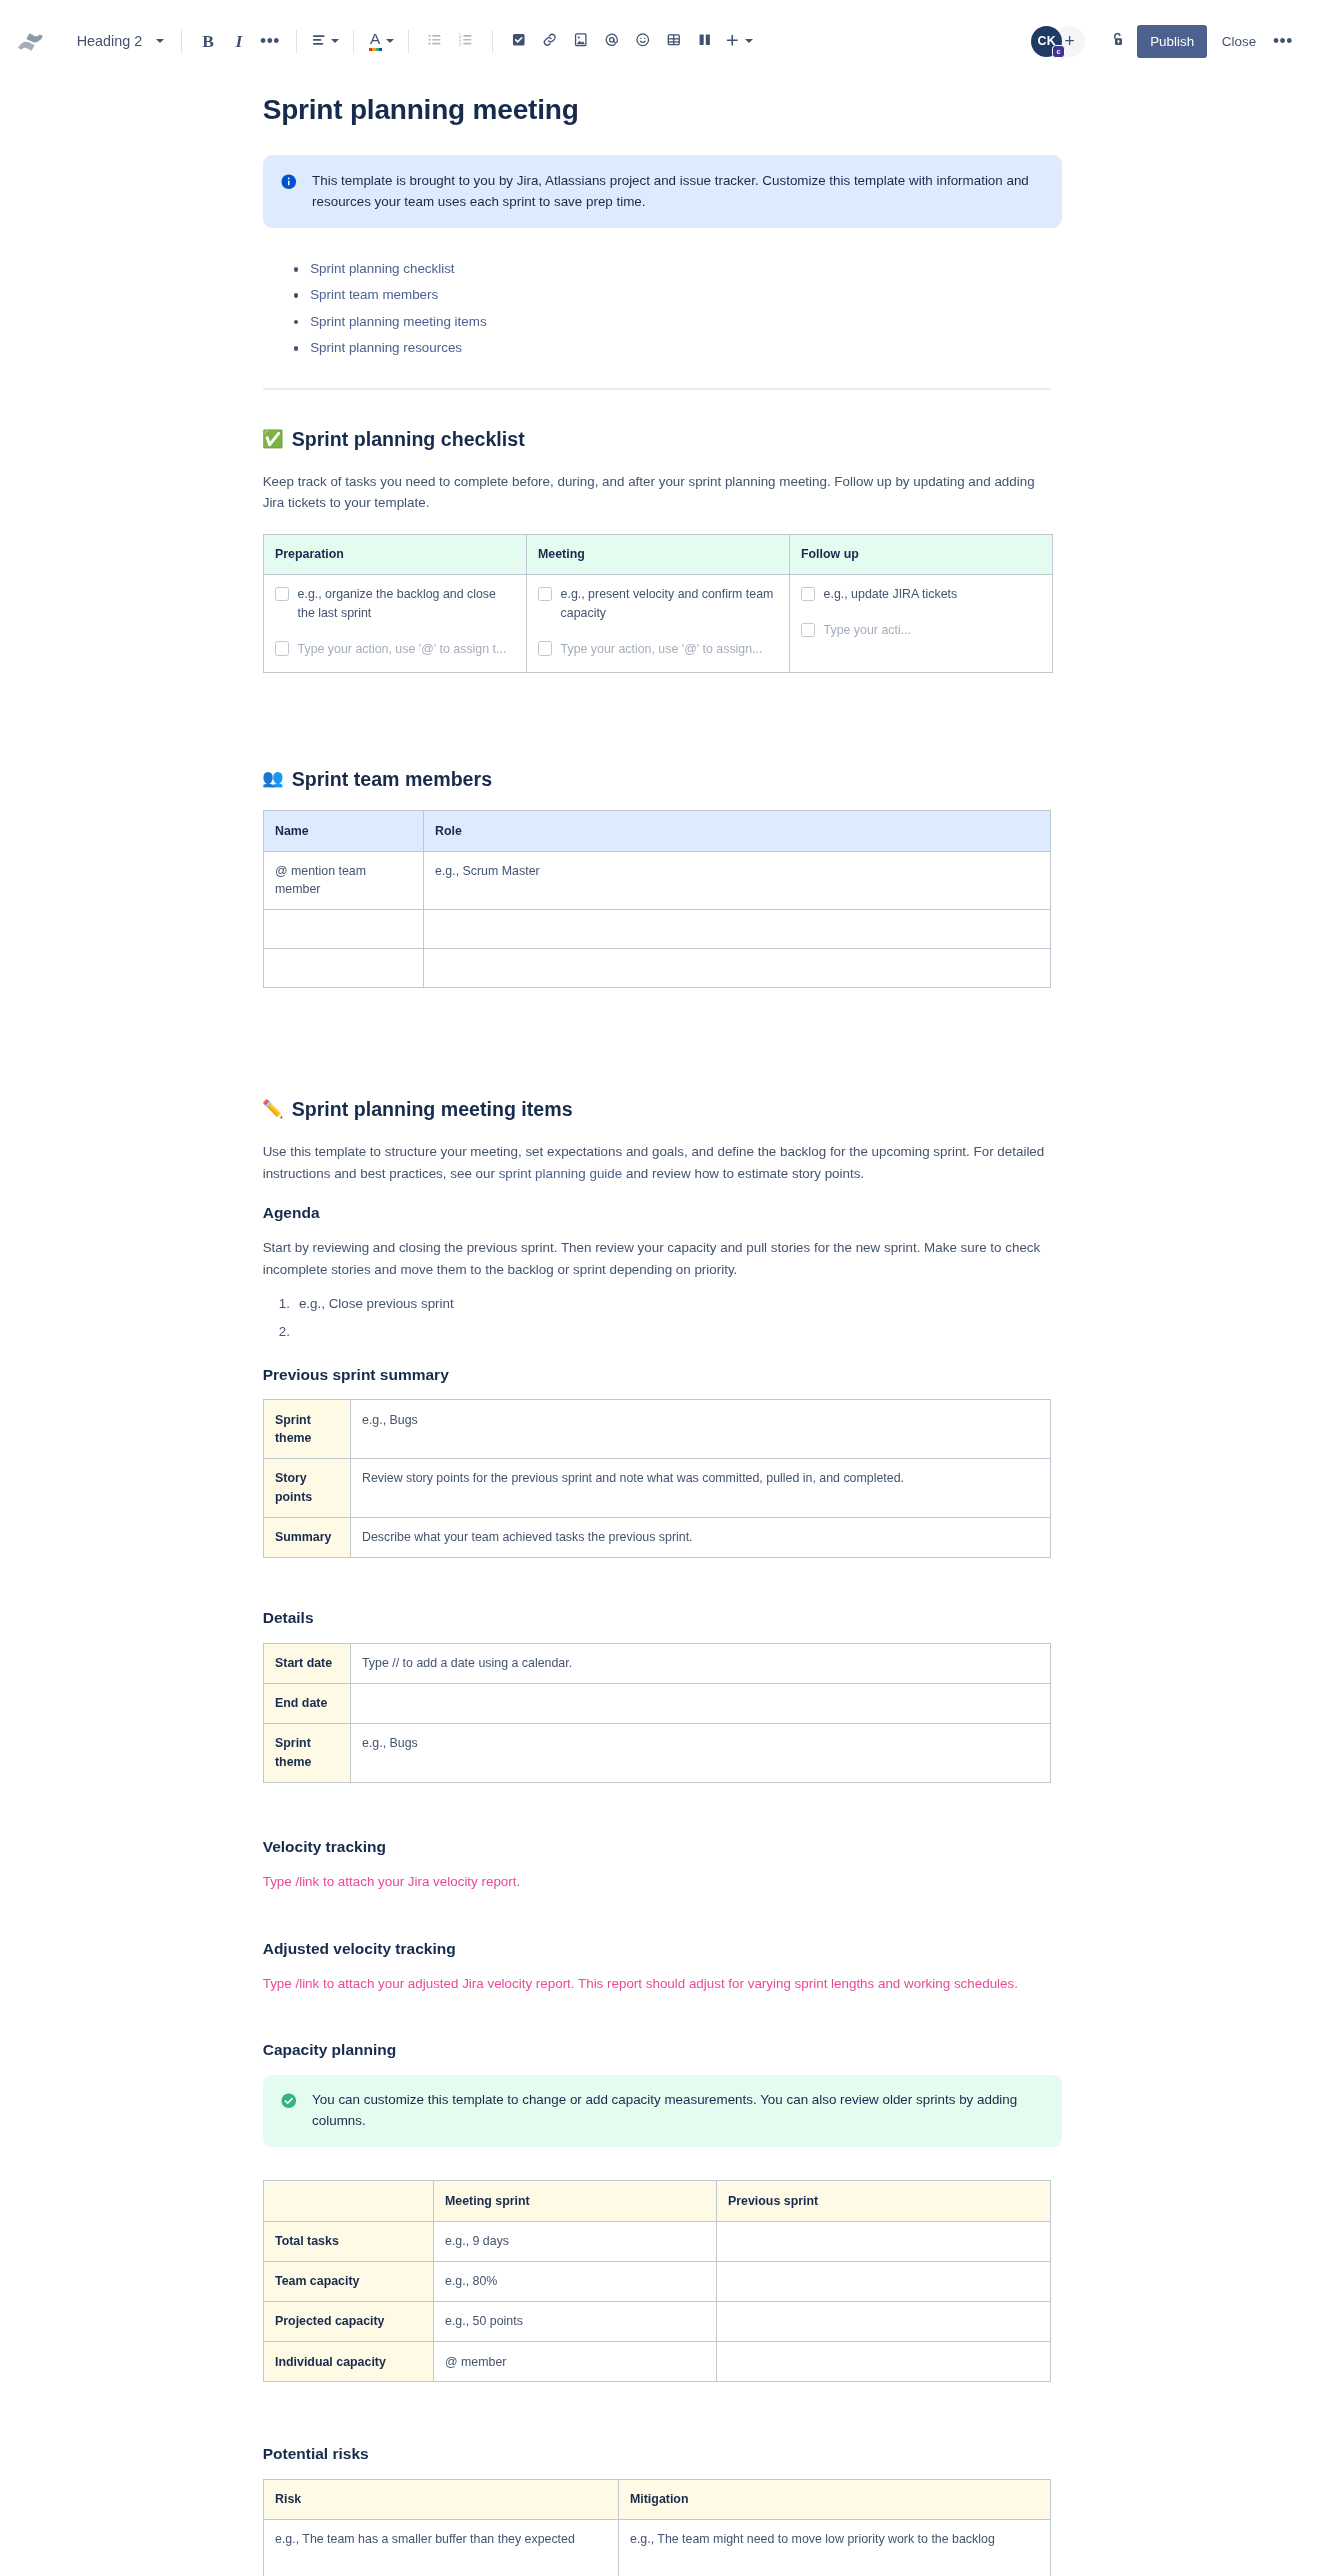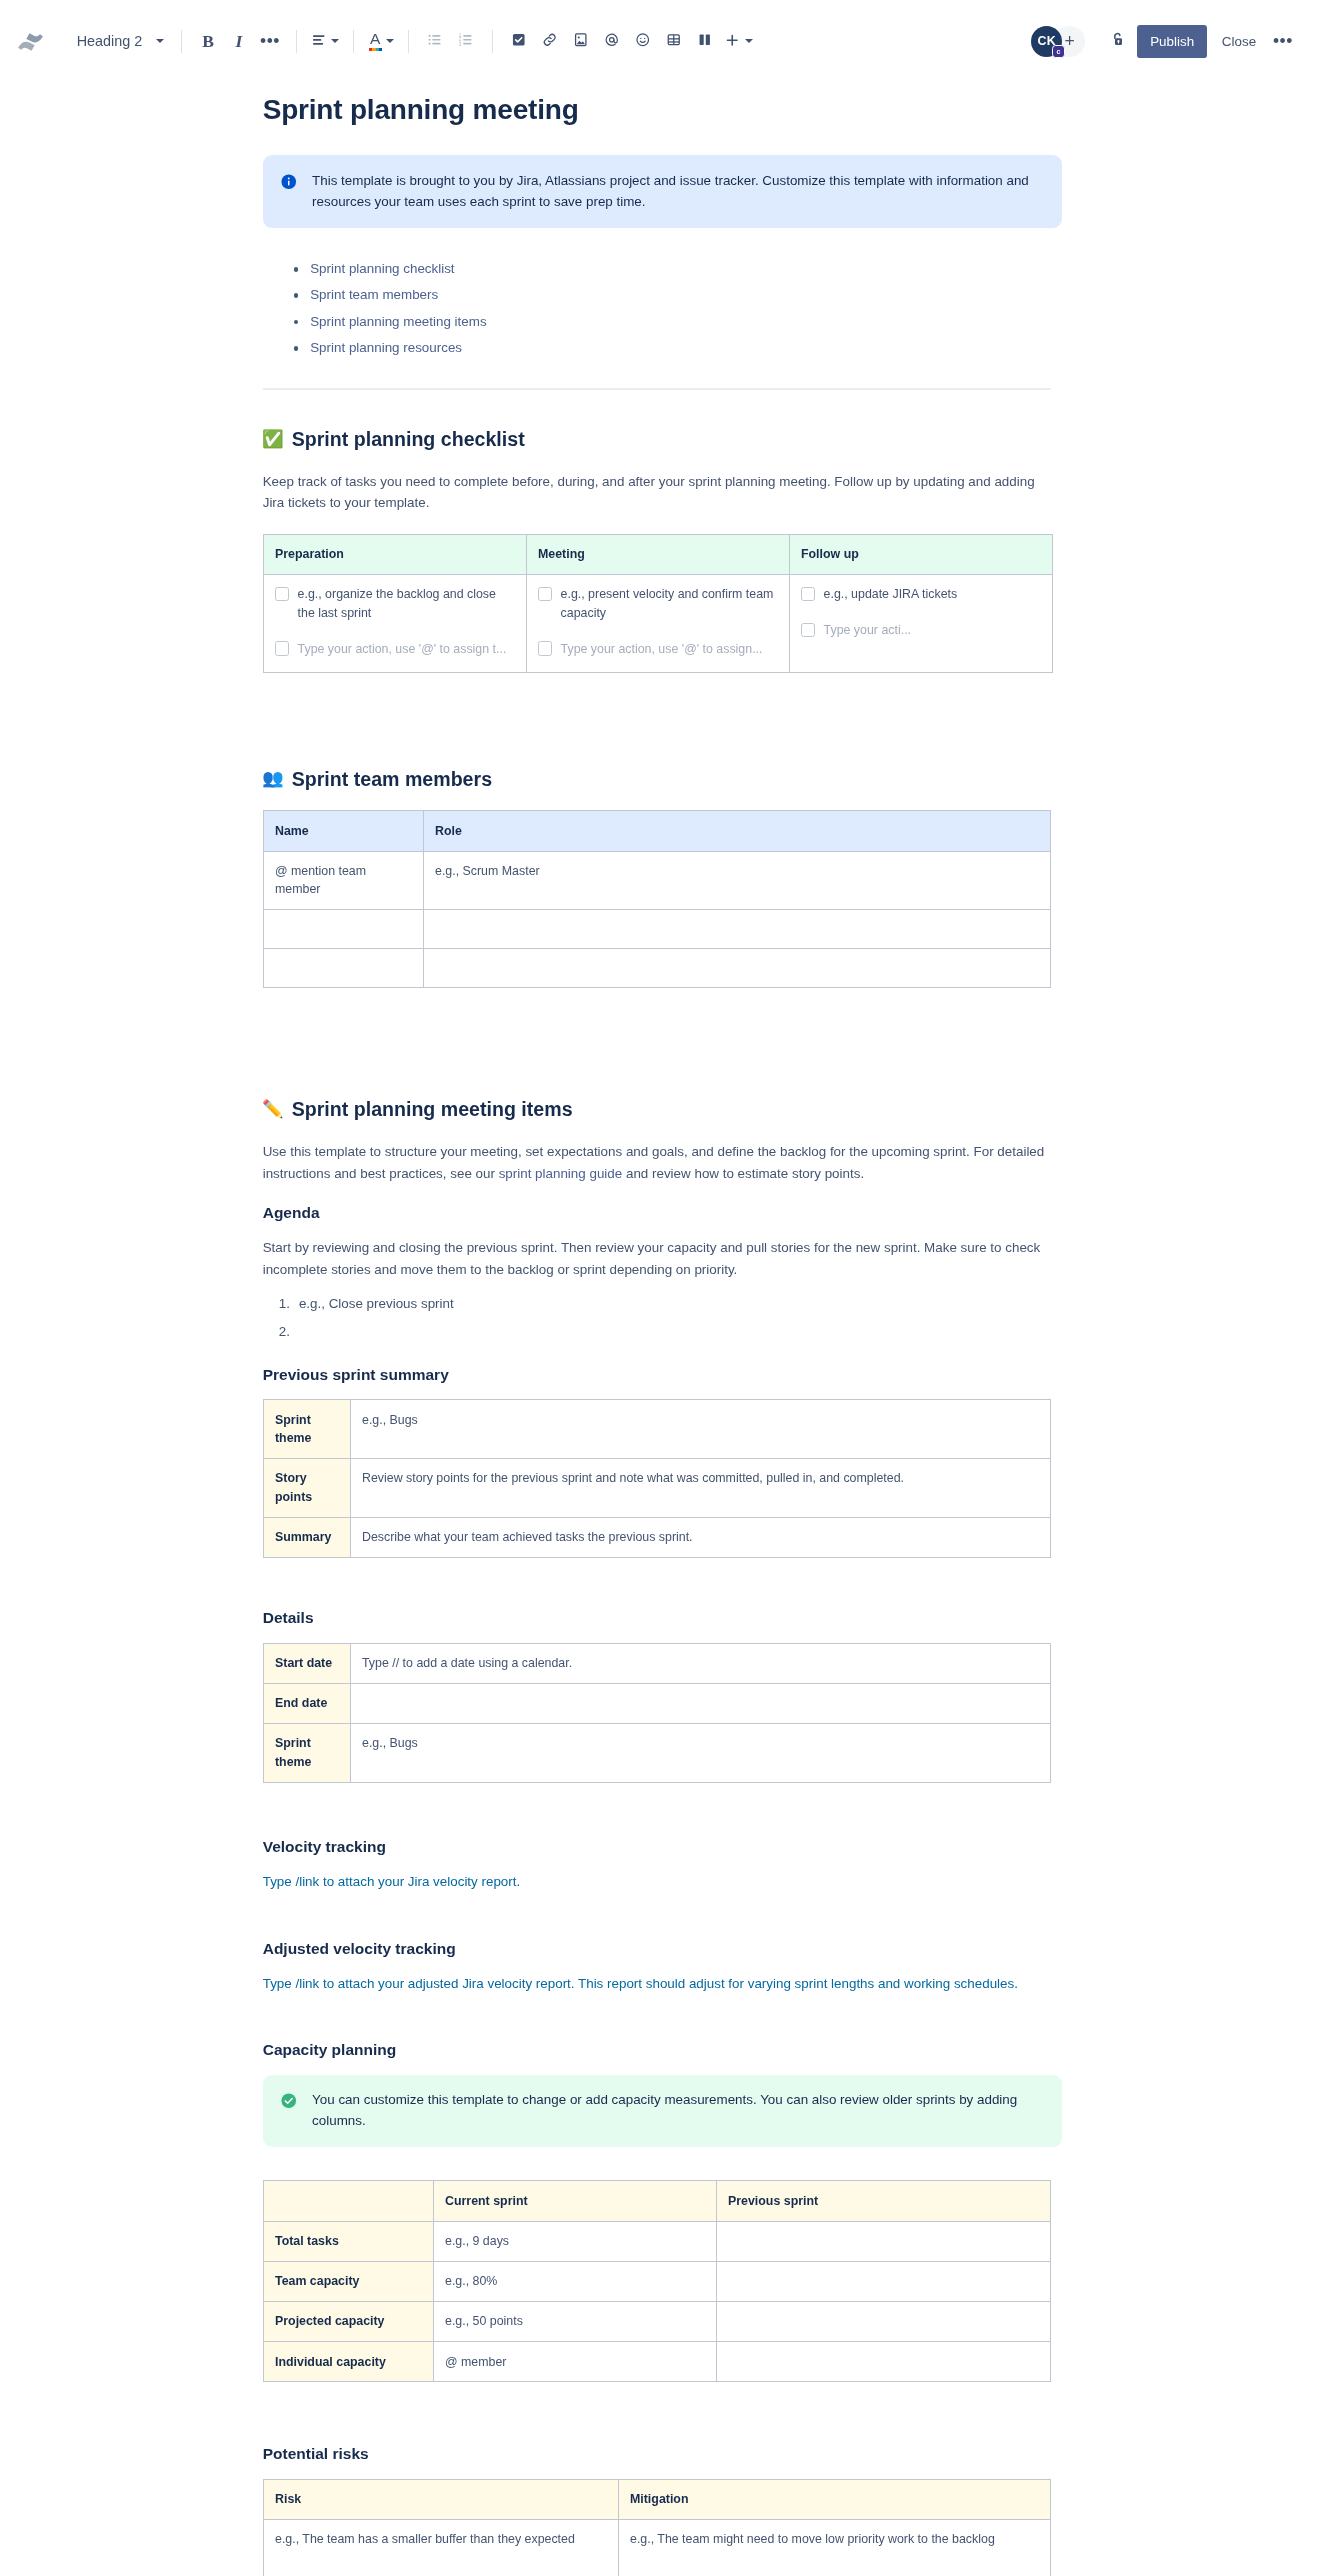--- a/index.html
+++ b/index.html
@@ -199,21 +199,21 @@
     vertical-align: top;
     text-align: left;
     font-weight: 400;
     line-height: 1.5;
   }
   table.t th { font-weight: 700; color: #172B4D; }
   .hd-green { background: #E3FCEF; }
   .hd-blue  { background: #DEEBFF; }
   .hd-yellow{ background: #FFFAE6; }
   .rowhead  { background: #FFFAE6; font-weight: 700; color: #172B4D; width: 118px;}
-  .ph { color: #0369a1; }
+  .ph { color: #ec4899; }
 
   
   .task { display: flex; gap: 8.2px; align-items: flex-start; margin-bottom: 17.5px; }
   .task:last-child { margin-bottom: 3.1px; }
   .cbox {
     flex: none;
     width: 14.4px; height: 14.4px;
     border: 1px solid #C1C7D0; border-radius: 2.6px;
     background: #fff; margin-top: 1.5px; cursor: pointer;
   }
@@ -619,21 +619,21 @@
 
       <table class="t">
         <colgroup>
             <col style="width:170px">
             <col style="width:283px">
             <col>
           </colgroup>
         <tbody>
             <tr>
           <th class="hd-yellow"></th>
-          <th class="hd-yellow">Current sprint</th>
+          <th class="hd-yellow">Meeting sprint</th>
           <th class="hd-yellow">Previous sprint</th>
         </tr>
         <tr>
           <th class="rowhead" style="width:170px">Total tasks</th>
           <td class="ph">e.g., 9 days</td>
           <td></td>
         </tr>
         <tr>
           <th class="rowhead">Team capacity</th>
           <td class="ph">e.g., 80%</td>

